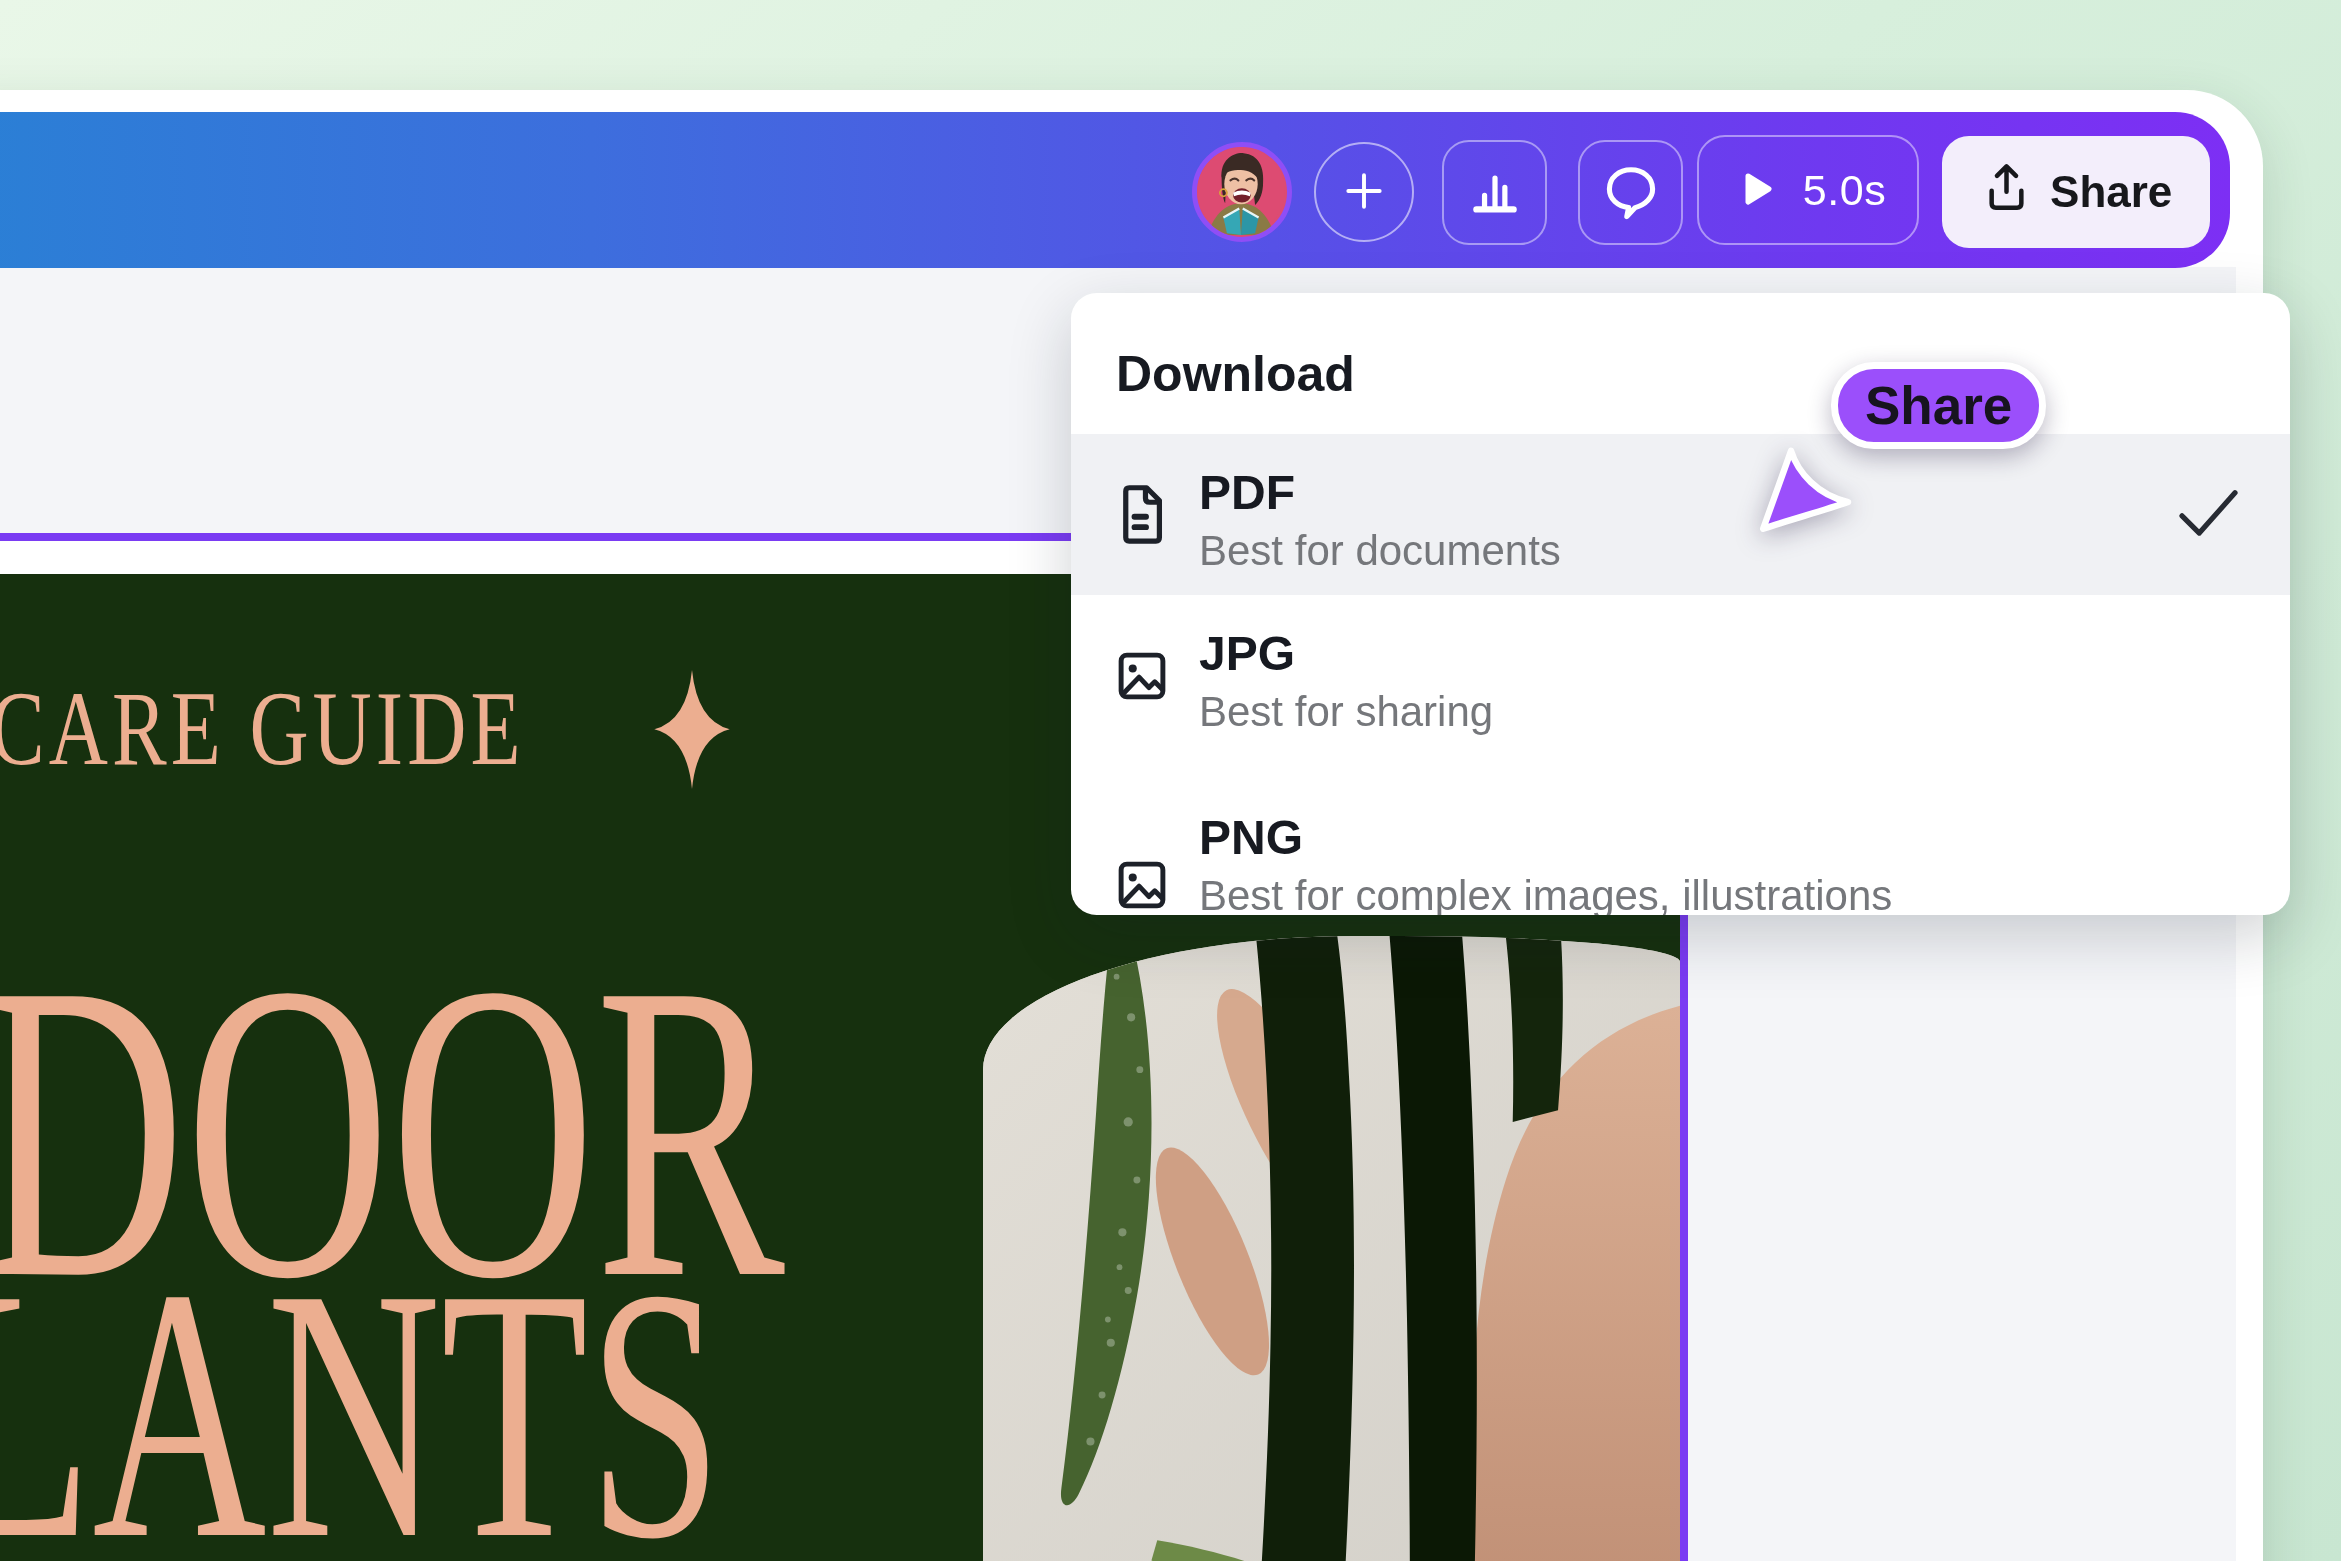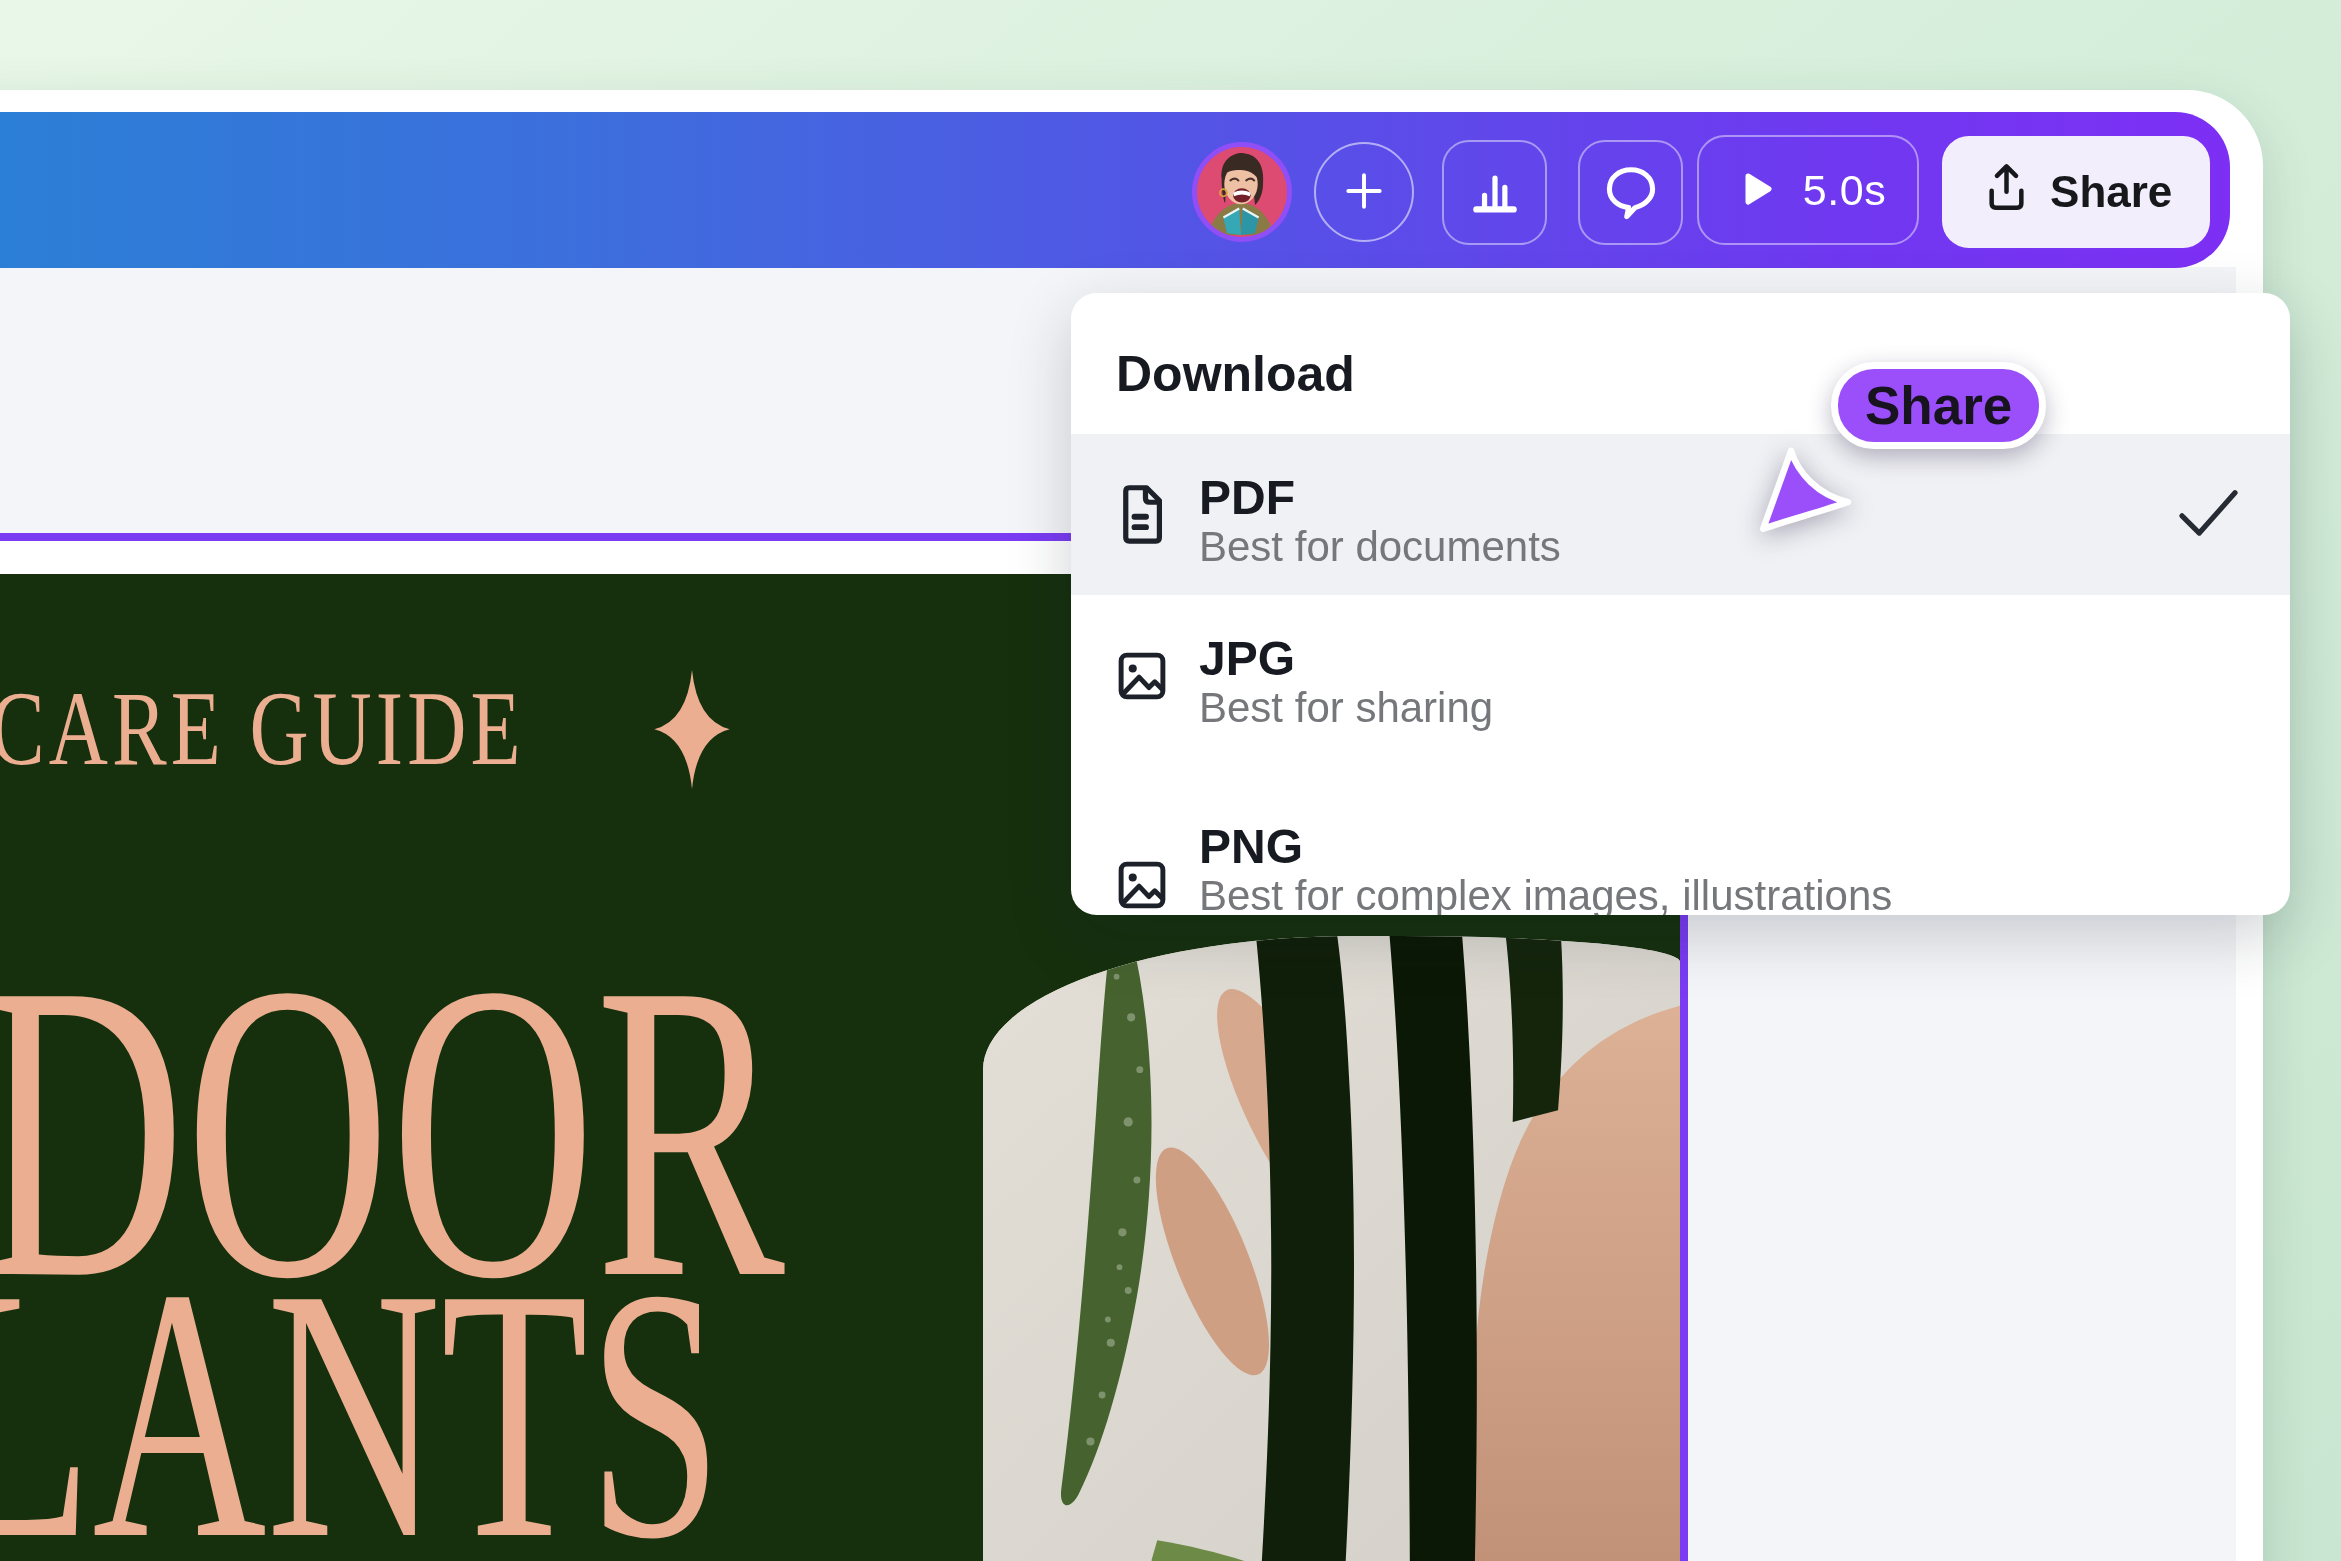--- a/index.html
+++ b/index.html
@@ -89,21 +89,21 @@
   }
   .panel-title{
     position:absolute;left:45px;top:52px;font-size:50px;font-weight:700;color:#171a21;
   }
   .panel-row{
     position:absolute;left:0;width:100%;height:161px;display:flex;align-items:center;
     padding:0 49px 0 42px;cursor:pointer;
   }
   .panel-row.selected{background:#f0f1f4;}
   .row-icon{flex:0 0 auto;width:58px;height:64px;display:flex;align-items:center;justify-content:center;}
-  .row-text{margin-left:28px;display:flex;flex-direction:column;gap:4px;margin-top:12px;}
+  .row-text{margin-left:28px;display:flex;flex-direction:column;gap:13px;margin-top:12px;}
   .row-label{font-size:48px;font-weight:700;color:#171a21;line-height:1;}
   .row-desc{font-size:42px;font-weight:400;color:#75777b;line-height:1;}
   .row-check{margin-left:auto;}
 
   
   .name-pill{
     left:1831px;top:362px;height:87px;padding:0 27px;border:7px solid #ffffff;border-radius:43px;
     background:#9b4ffb;display:flex;align-items:center;justify-content:center;
     font-size:53px;font-weight:600;color:#17141f;
     box-shadow:0 8.1px 23px rgba(30,20,60,.30);

